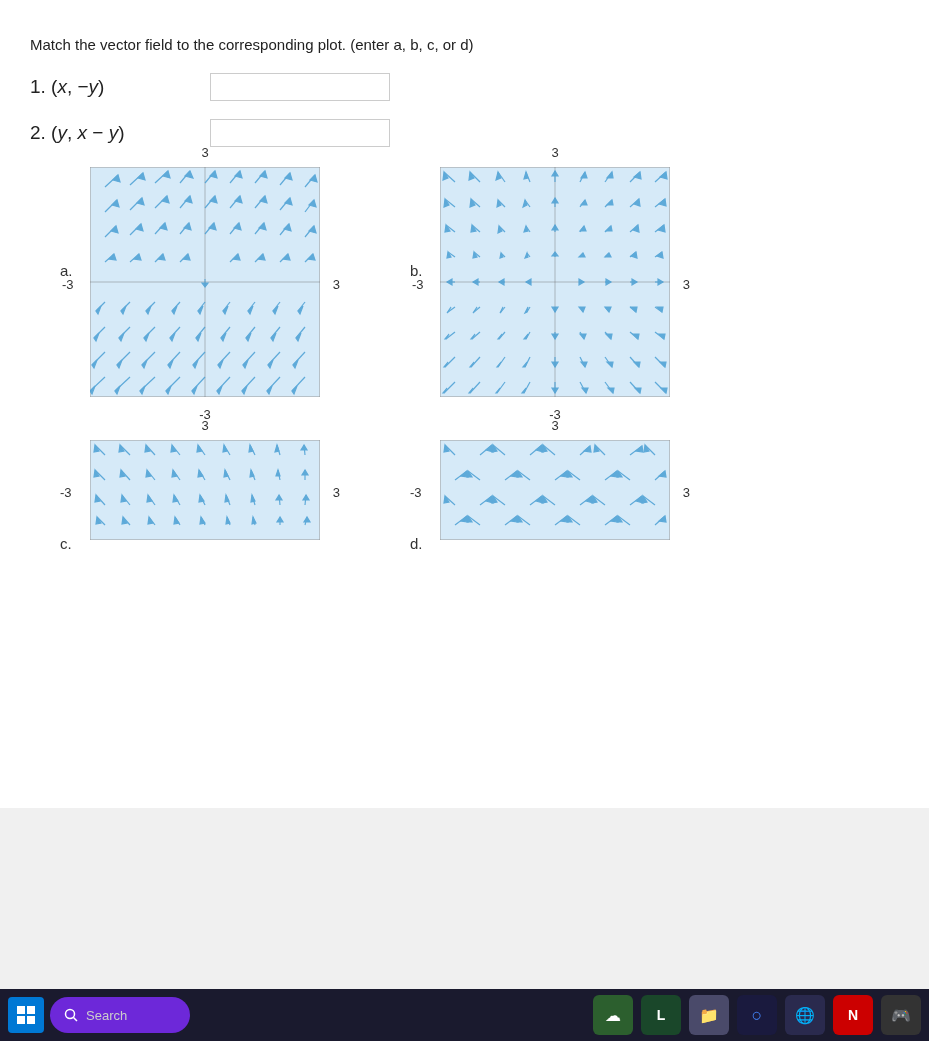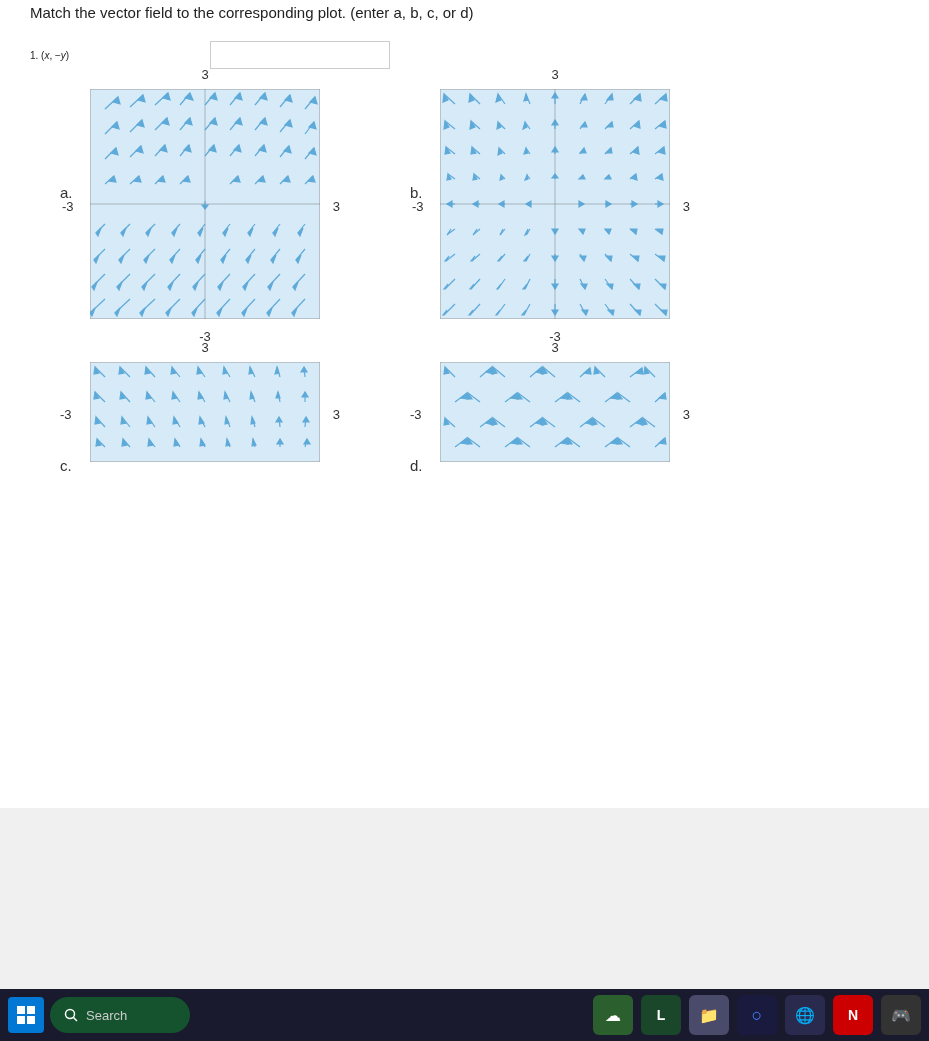--- a/index.html
+++ b/index.html
@@ -9,39 +9,39 @@
       background: #f0f0f0;
       font-family: Arial, sans-serif;
       font-size: 15px;
       overflow: hidden;
       position: relative;
     }
 
     .main-content {
       background: #ffffff;
       margin: 0;
-      padding: 4px 30px;
+      padding: 36px 30px;
       height: 808px;
       position: relative;
     }
 
     .instructions {
       font-size: 15px;
       margin-bottom: 20px;
       color: #222;
     }
 
     .question-row {
       display: flex;
       align-items: center;
       margin-bottom: 18px;
     }
 
     .question-label {
-      font-size: 10px;
+      font-size: 19px;
       color: #222;
       min-width: 180px;
     }
 
     .answer-input {
       width: 180px;
       height: 28px;
       border: 1px solid #ccc;
       background: #fff;
       padding: 3px 6px;
@@ -106,21 +106,21 @@
       border-radius: 4px;
       display: flex;
       align-items: center;
       justify-content: center;
       cursor: pointer;
     }
 
     .taskbar-search {
       display: flex;
       align-items: center;
-      background: #14532d;
+      background: #6d28d9;
       border-radius: 20px;
       padding: 4px 14px;
       gap: 8px;
       height: 36px;
       cursor: pointer;
       min-width: 140px;
     }
 
     .taskbar-app {
       width: 40px;
@@ -173,20 +173,26 @@
 <div class="main-content">
   <div class="instructions">Match the vector field to the corresponding plot. (enter a, b, c, or d)</div>
 
   <div class="question-row">
     <div class="question-label">
       1. (<i>x</i>, −<i>y</i>)
     </div>
     <input class="answer-input" type="text" style="">
   </div>
 
+  <div class="question-row">
+    <div class="question-label">
+      2. (<i>y</i>, <i>x</i> − <i>y</i>)
+    </div>
+    <input class="answer-input" type="text" style="">
+  </div>
 
 
 
   <div class="plots-row">
 
     <div class="plot-item">
       <div class="plot-letter">a.</div>
       <div class="plot-wrapper">
         <span class="axis-label-top">3</span>
         <span class="axis-label-left">-3</span>

